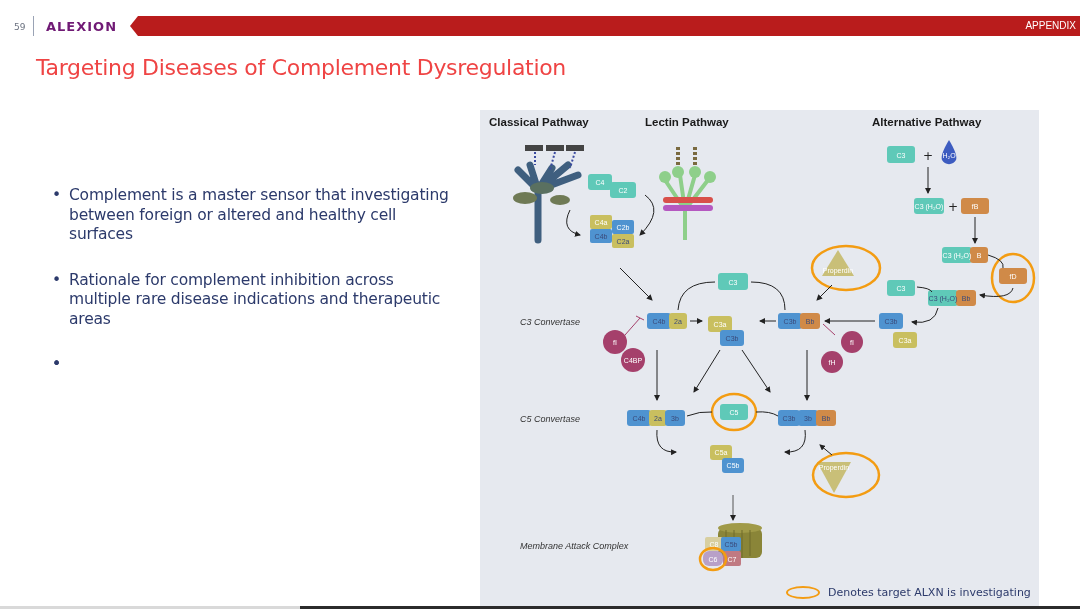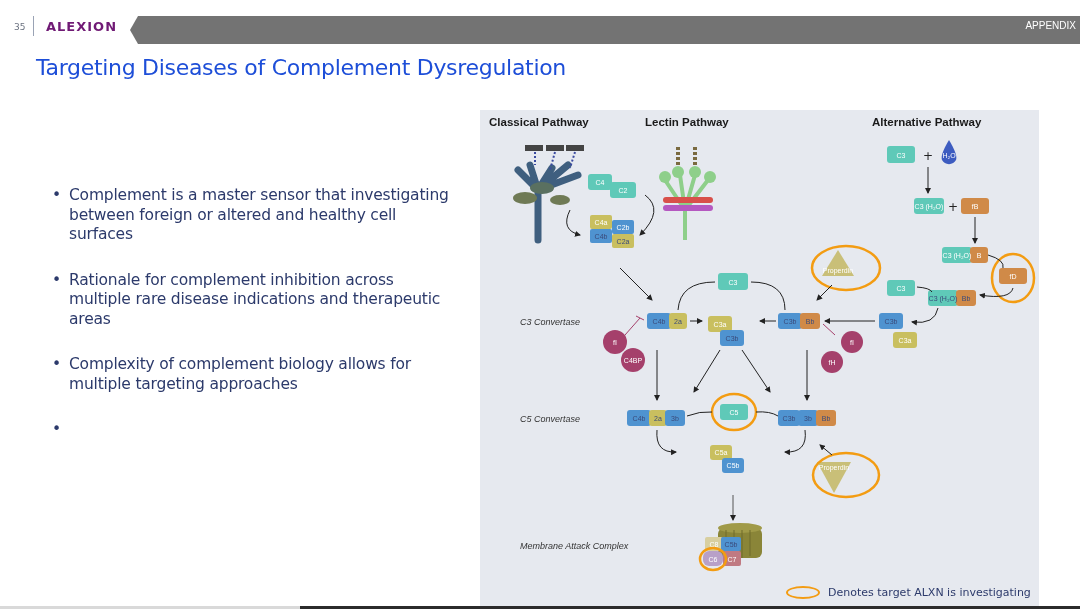--- a/index.html
+++ b/index.html
@@ -1,53 +1,53 @@
 <!DOCTYPE html>
 <html><head>
 <meta charset="utf-8">
 <style>
   html,body{margin:0;padding:0;}
   body{width:1080px;height:609px;background:#ffffff;position:relative;overflow:hidden;font-family:"DejaVu Sans",sans-serif;color:#1f2d5a;}
   .page-num{position:absolute;left:14px;top:22px;font-size:9px;color:#6b7280;}
   .sep{position:absolute;left:33px;top:16px;width:1px;height:20px;background:#9aa3b5;}
   .logo{position:absolute;left:46px;top:19px;font-size:13px;font-weight:bold;color:#701a75;letter-spacing:1px;font-family:"DejaVu Sans",sans-serif;}
-  .banner{position:absolute;left:130px;top:16px;width:950px;height:28px;background:#737373;clip-path:polygon(8px 0,100% 0,100% 100%,8px 100%,0 50%);}
+  .banner{position:absolute;left:130px;top:16px;width:950px;height:20px;background:#b91c1c;clip-path:polygon(8px 0,100% 0,100% 100%,8px 100%,0 50%);}
   .banner-label{position:absolute;right:4px;top:4px;color:#fff;font-size:10px;font-family:"Liberation Sans",sans-serif;}
-  .title{position:absolute;left:36px;top:40px;font-size:22px;color:#1d4ed8;font-family:"DejaVu Sans",sans-serif;font-weight:normal;letter-spacing:-0.3px;}
+  .title{position:absolute;left:36px;top:40px;font-size:22px;color:#ef4444;font-family:"DejaVu Sans",sans-serif;font-weight:normal;letter-spacing:-0.3px;}
   .bullets{position:absolute;left:52px;top:186px;width:400px;margin:0;padding:0;list-style:none;}
   .bullets li{position:relative;padding-left:17px;font-size:15.5px;line-height:19.5px;color:#2c3a6b;margin-bottom:26px;font-family:"DejaVu Sans",sans-serif;letter-spacing:-0.2px;}
   .bullets li .dot{position:absolute;left:0;top:0;}
   .diagram{position:absolute;left:480px;top:110px;width:559px;height:600px;background:#e6e9ef;}
   .diagram svg{position:absolute;left:0;top:0;}
   .ptitle{font-family:"Liberation Sans",sans-serif;font-weight:bold;font-size:11.5px;fill:#1a1a1a;}
   .lbl{font-family:"Liberation Sans",sans-serif;font-size:7px;fill:#fff;}
   .lbl-d{font-family:"Liberation Sans",sans-serif;font-size:7px;fill:#3a4a7a;}
   .ital{font-family:"Liberation Sans",sans-serif;font-style:italic;font-size:9px;fill:#333;}
   .legend{position:absolute;left:786px;top:586px;display:flex;align-items:flex-end;gap:8px;}
   .legend-ring{width:30px;height:9px;border:2.5px solid #f39c12;border-radius:50%;}
   .legend-text{font-size:11px;color:#2c3a6b;font-family:"DejaVu Sans",sans-serif;}
   .footer-bar{position:absolute;left:0;top:606px;width:1080px;height:3px;background:#d9d9d9;}
   .footer-bar .dark{position:absolute;left:300px;top:0;width:780px;height:3px;background:#2b2b2b;}
 </style>
 </head>
 <body>
 
-<div class="page-num">35</div>
+<div class="page-num">59</div>
 <div class="sep"></div>
 <div class="logo">ALEXION</div>
 <div class="banner">
   <span class="banner-label">APPENDIX</span>
 </div>
 
 <h1 class="title">Targeting Diseases of Complement Dysregulation</h1>
 
 <ul class="bullets">
   <li><span class="dot">•</span><span>Complement is a master sensor that investigating between foreign or altered and healthy cell surfaces</span></li>
   <li><span class="dot">•</span><span>Rationale for complement inhibition across multiple rare disease indications and therapeutic areas</span></li>
-  <li><span class="dot">•</span><span>Complexity of complement biology allows for multiple targeting approaches</span></li>
+  <li><span class="dot">•</span></li>
   <li><span class="dot">•</span></li>
 </ul>
 
 <div class="diagram">
 <svg width="559" height="468" viewBox="0 0 559 468">
   <defs>
     <marker id="arr" markerWidth="6" markerHeight="6" refX="5" refY="3" orient="auto">
       <path d="M0,0 L6,3 L0,6 z" fill="#222"></path>
     </marker>
   </defs>

